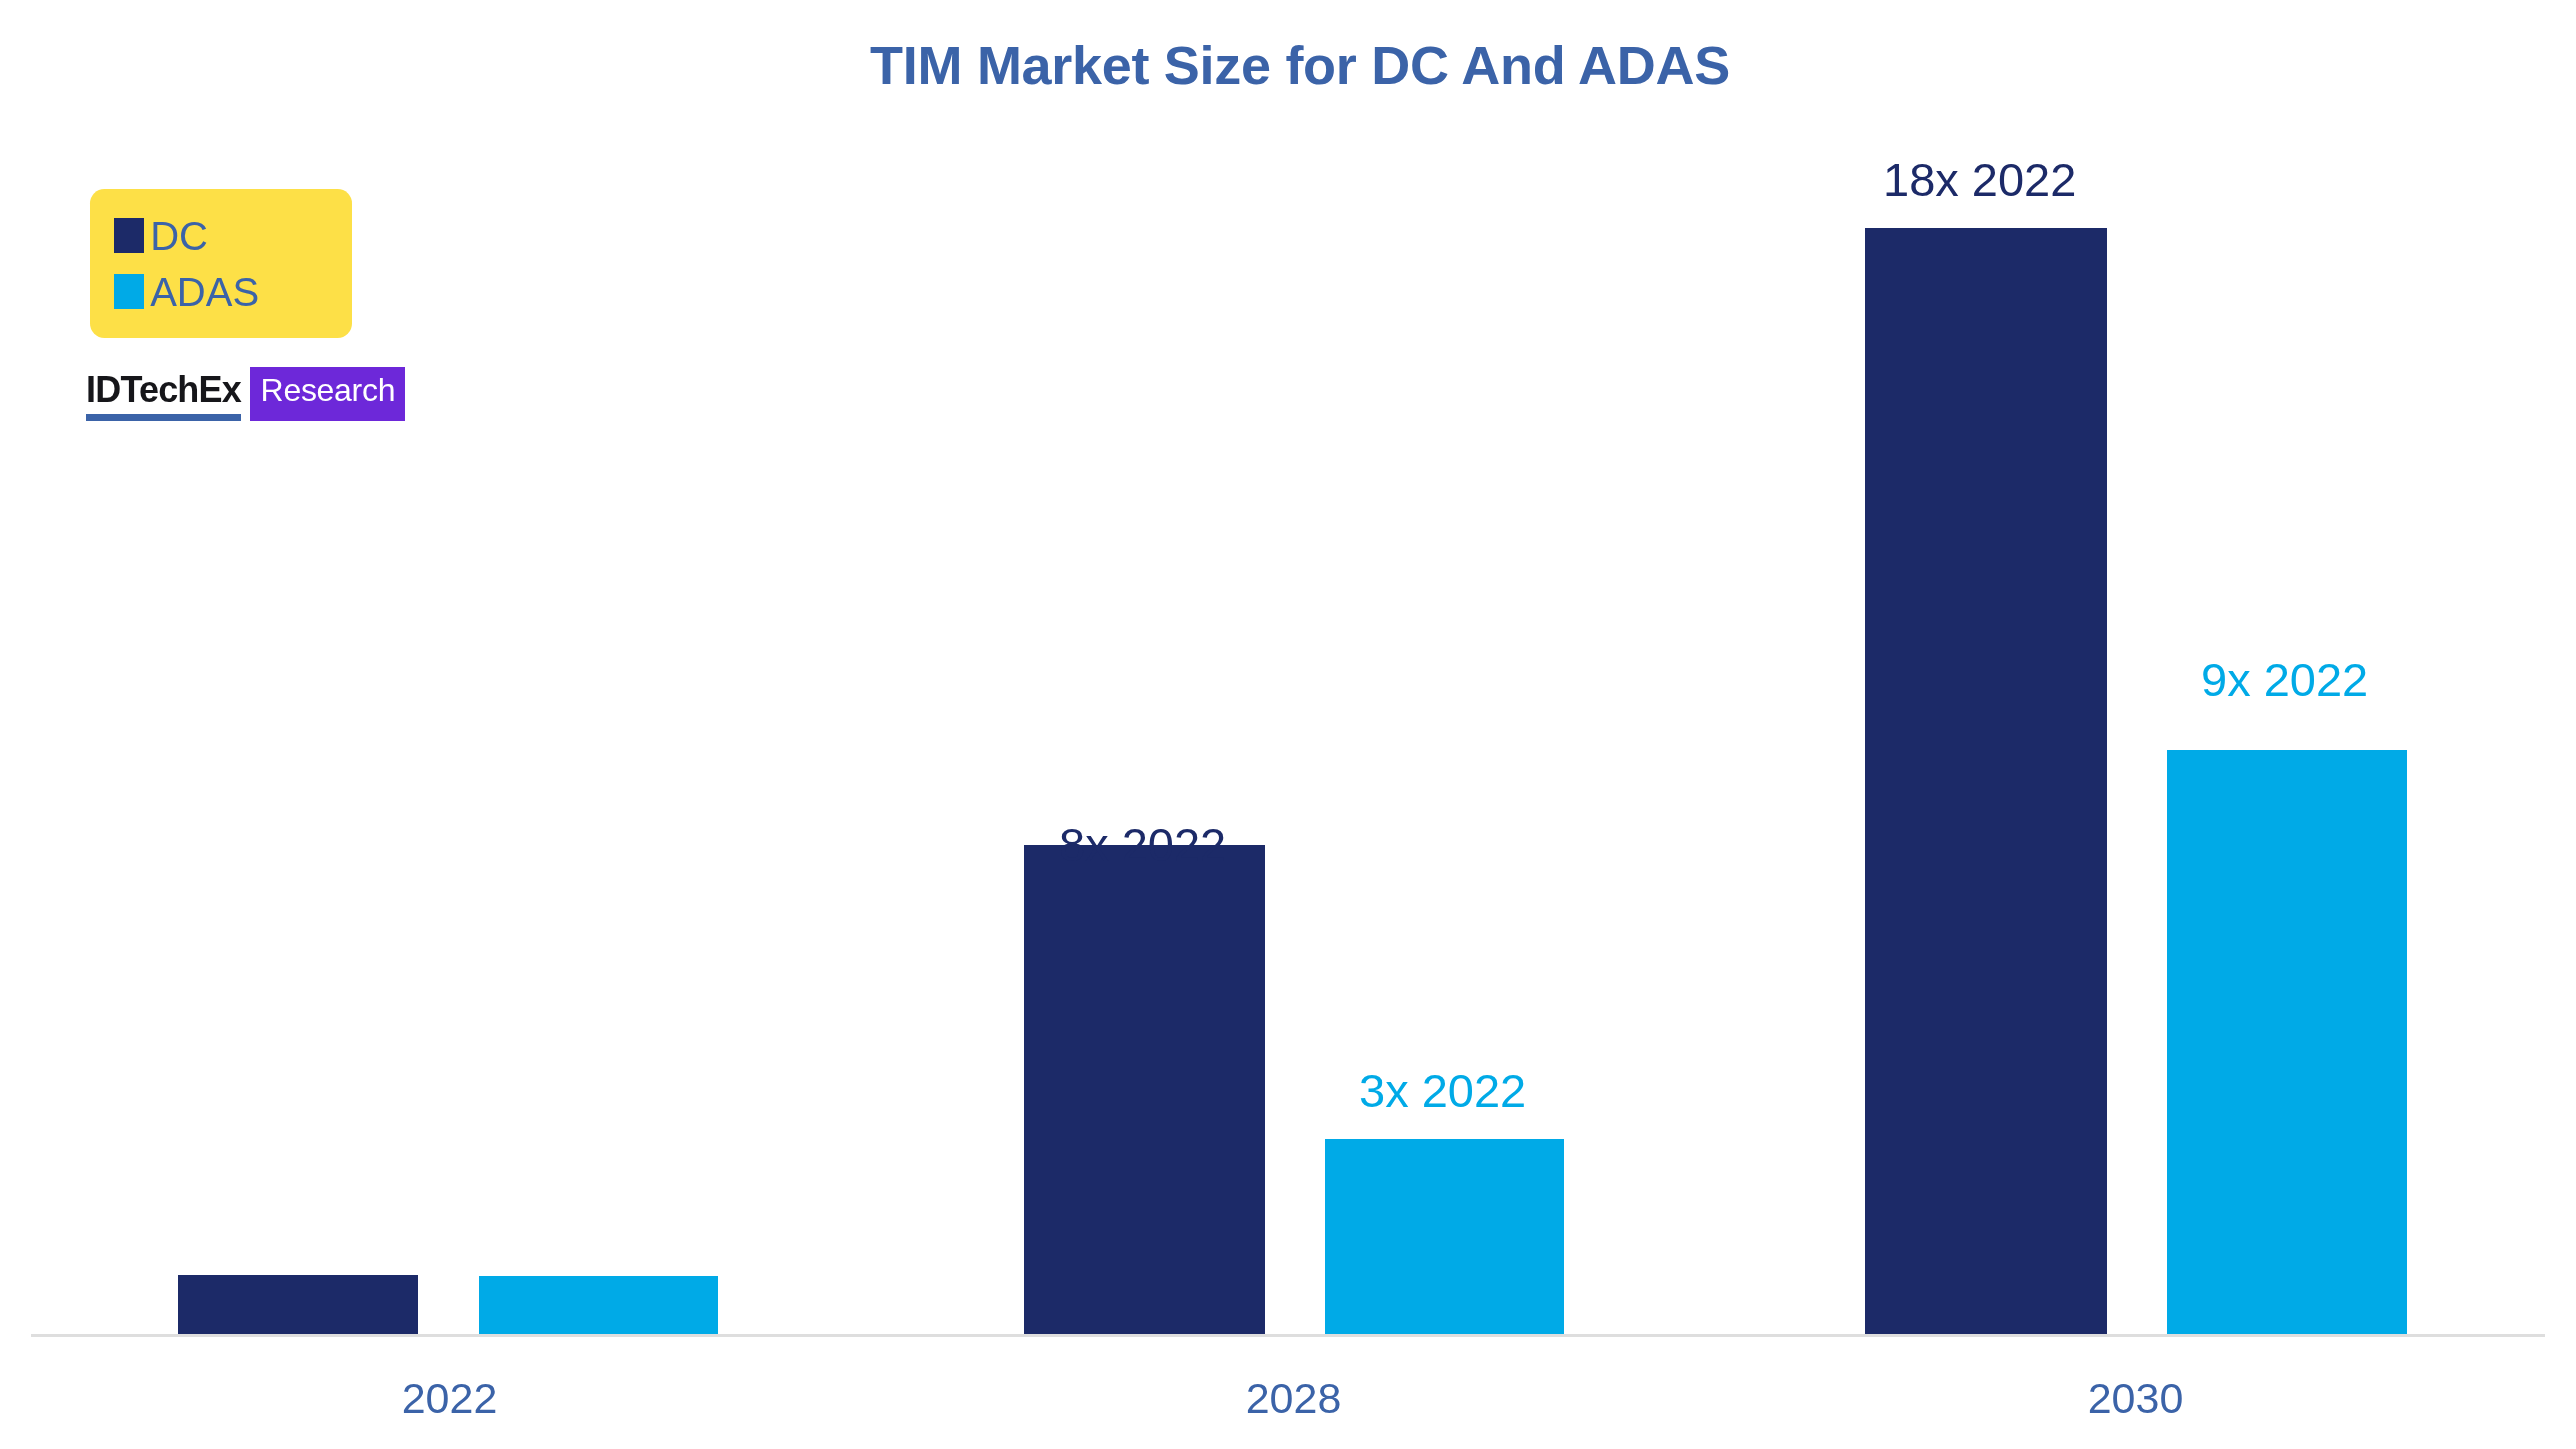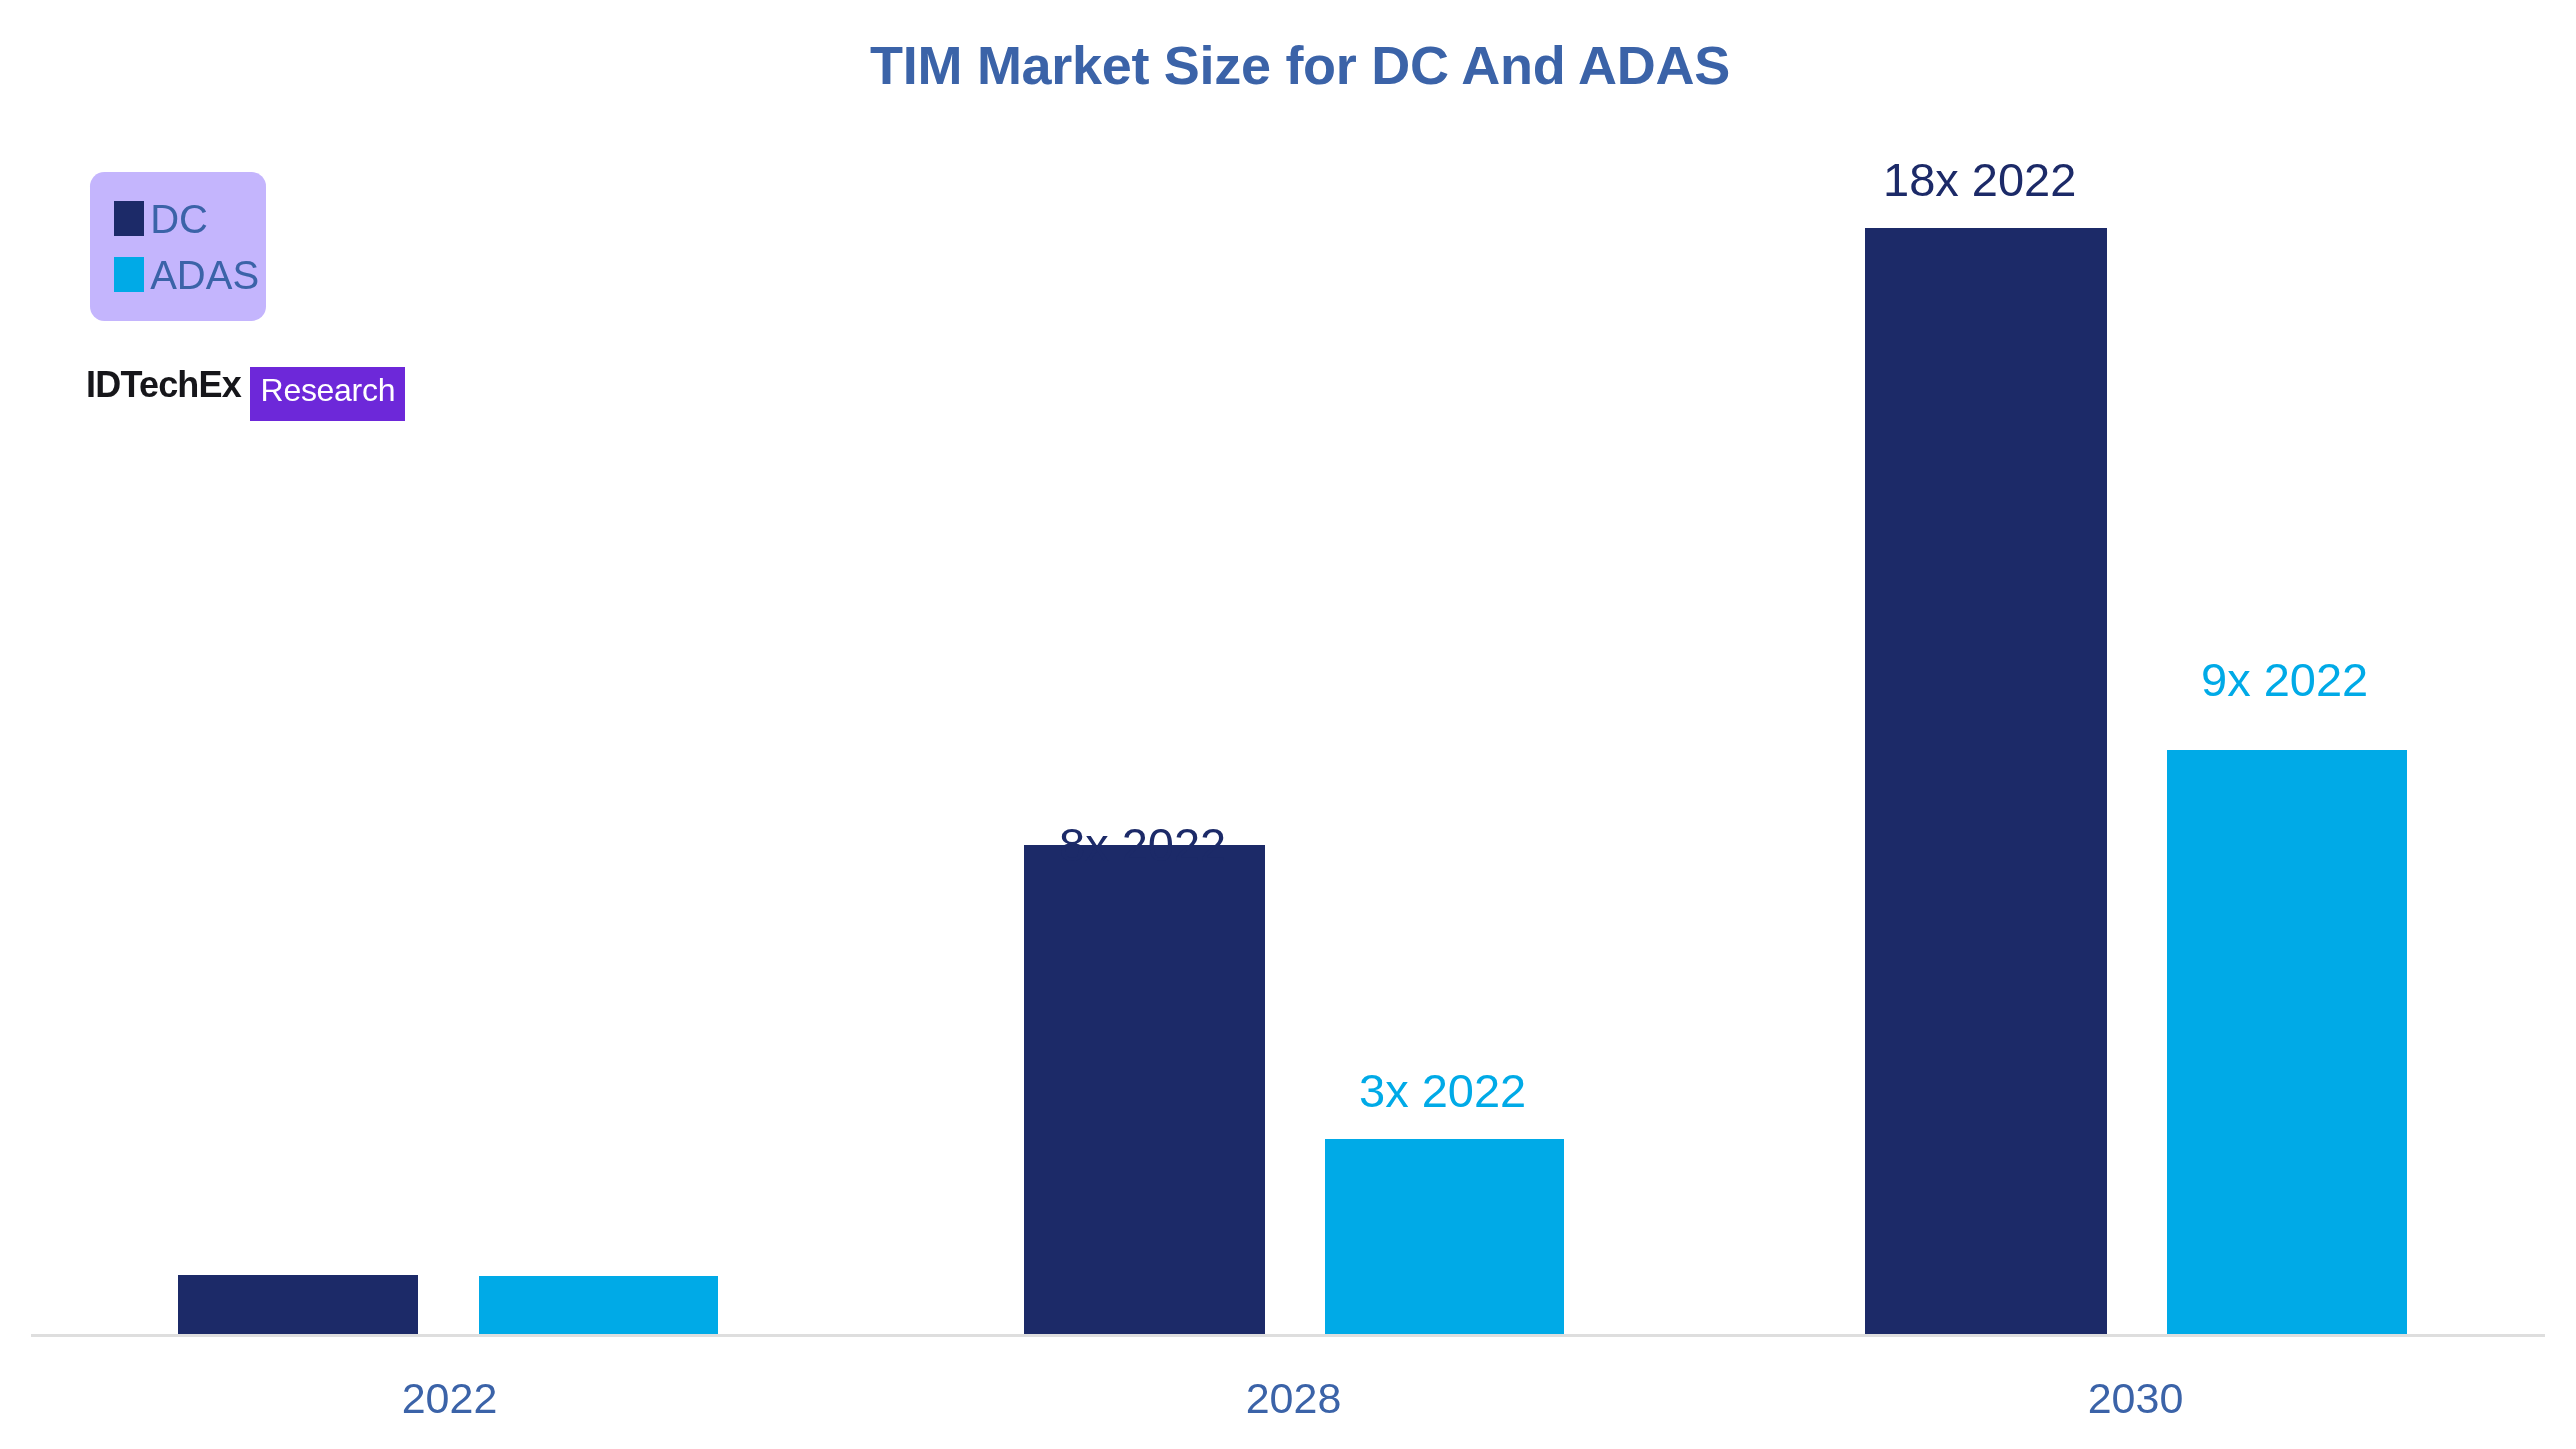--- a/index.html
+++ b/index.html
@@ -26,24 +26,24 @@
     font-weight: bold;
     color: #3B63A8;
     letter-spacing: -0.3px;
     line-height: 1.1;
   }
 
   
   .legend-box {
     position: absolute;
     left: 90px;
-    top: 172px;
-    width: 176px;
+    top: 189px;
+    width: 262px;
     height: 149px;
-    background: #c4b5fd;
+    background: #fde047;
     border-radius: 14.4px;
     box-sizing: border-box;
     padding: 18.5px 0 0 24px;
   }
   .legend-row {
     display: flex;
     align-items: center;
     height: 56px;
   }
   .legend-swatch {
@@ -65,22 +65,22 @@
   .logo {
     position: absolute;
     left: 86px;
     top: 367px;
     display: flex;
     align-items: stretch;
     height: 54px;
   }
   .logo-name-wrap {
     display: flex;
-    flex-direction: row;
-    justify-content: center;
+    flex-direction: column;
+    justify-content: flex-end;
     padding-right: 9.3px;
   }
   .logo-name {
     font-size: 36px;
     font-weight: bold;
     color: #16161A;
     line-height: 1;
     letter-spacing: -0.8px;
     white-space: nowrap;
   }

